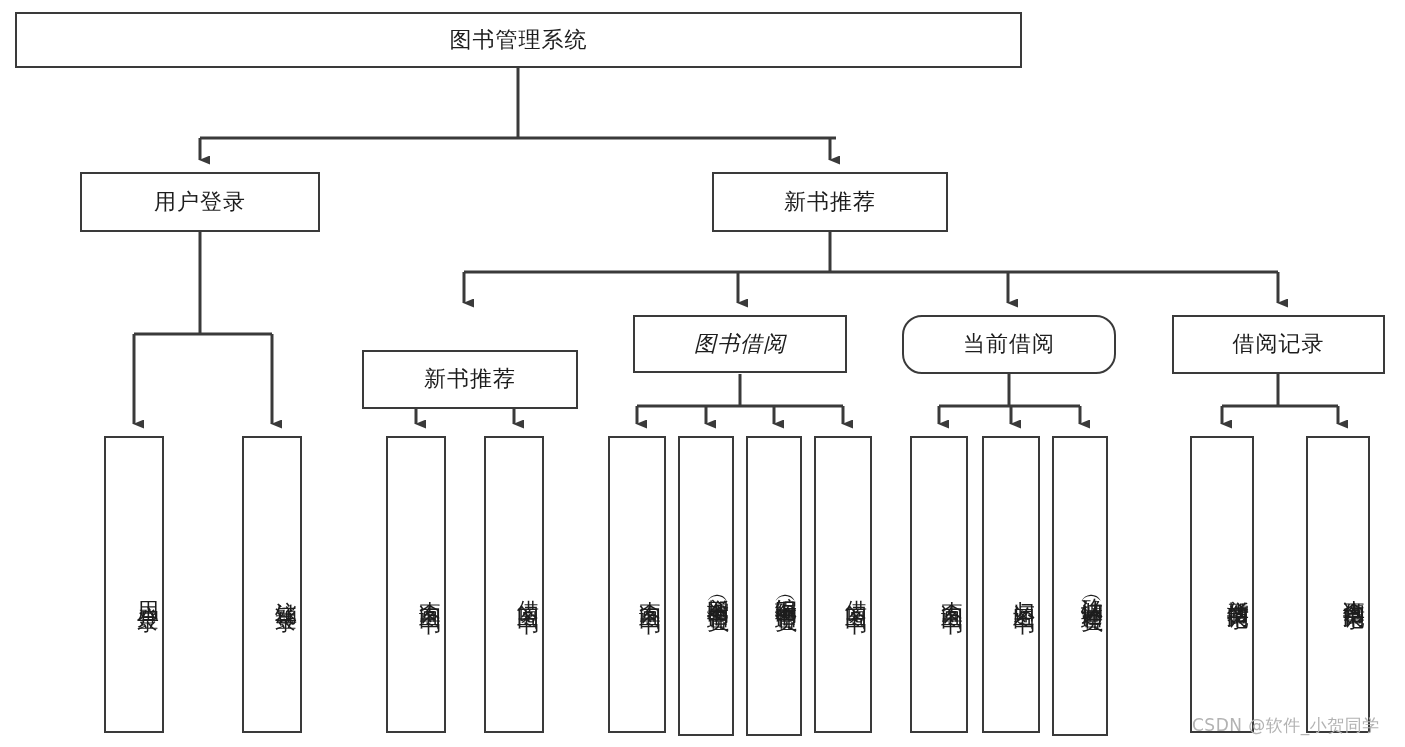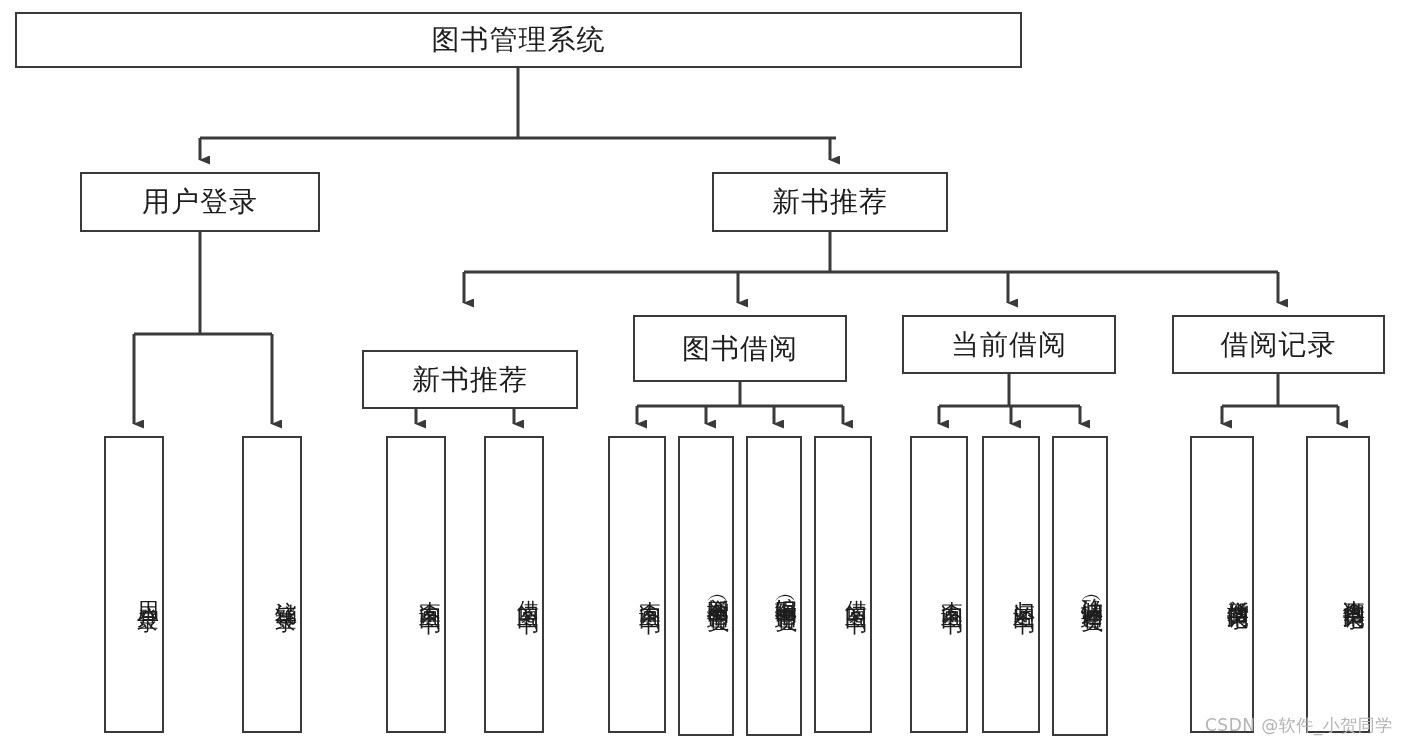--- a/index.html
+++ b/index.html
@@ -31,21 +31,21 @@
     box-sizing: border-box;
     border: 2px solid #3a3a3a;
     background: #ffffff;
     display: flex;
     align-items: center;
     justify-content: center;
     color: #1d1d1d;
     z-index: 2;
   }
   .node.horizontal {
-    font-size: 28px;
+    font-size: 22px;
     letter-spacing: 1px;
     line-height: 1.2;
   }
   .node.vertical {
     writing-mode: vertical-rl;
     text-orientation: upright;
     font-size: 22px;
     letter-spacing: 4px;
     align-items: flex-start;
     justify-content: center;
@@ -146,24 +146,24 @@
   <div class="node horizontal" style="left: 80px; top: 172px; width: 240px; height: 60px; border-color: rgb(58, 58, 58); background: rgb(255, 255, 255); color: rgb(29, 29, 29);">
     <span class="node-label">用户登录</span>
   </div>
   <div class="node horizontal" style="left: 712px; top: 172px; width: 236px; height: 60px; border-color: rgb(58, 58, 58); background: rgb(255, 255, 255); color: rgb(29, 29, 29);">
     <span class="node-label">新书推荐</span>
   </div>
 
   <div class="node horizontal" style="left: 362px; top: 315px; width: 216px; height: 59px; border-color: rgb(58, 58, 58); background: rgb(255, 255, 255); color: rgb(29, 29, 29); margin-top: 35px;">
     <span class="node-label">新书推荐</span>
   </div>
-  <div class="node horizontal" style="left: 633px; top: 315px; width: 214px; height: 67px; border-color: rgb(58, 58, 58); background: rgb(255, 255, 255); color: rgb(29, 29, 29);">
+  <div class="node horizontal" style="left: 633px; top: 315px; width: 214px; height: 58px; border-color: rgb(58, 58, 58); background: rgb(255, 255, 255); color: rgb(29, 29, 29); font-style: italic;">
     <span class="node-label">图书借阅</span>
   </div>
-  <div class="node horizontal" style="left: 902px; top: 315px; width: 214px; height: 59px; border-color: rgb(58, 58, 58); background: rgb(255, 255, 255); color: rgb(29, 29, 29);">
+  <div class="node horizontal" style="left: 902px; top: 315px; width: 214px; height: 59px; border-color: rgb(58, 58, 58); background: rgb(255, 255, 255); color: rgb(29, 29, 29); border-radius: 20px;">
     <span class="node-label">当前借阅</span>
   </div>
   <div class="node horizontal" style="left: 1172px; top: 315px; width: 213px; height: 59px; border-color: rgb(58, 58, 58); background: rgb(255, 255, 255); color: rgb(29, 29, 29);">
     <span class="node-label">借阅记录</span>
   </div>
 
   <div class="node vertical" style="left: 104px; top: 436px; width: 60px; height: 297px; border-color: rgb(58, 58, 58); background: rgb(255, 255, 255); color: rgb(29, 29, 29);">
     <span class="node-label">用户登录</span>
   </div>
   <div class="node vertical" style="left: 242px; top: 436px; width: 60px; height: 297px; border-color: rgb(58, 58, 58); background: rgb(255, 255, 255); color: rgb(29, 29, 29);">
@@ -200,15 +200,15 @@
     <span class="node-label">确认归还（管理员）</span>
   </div>
 
   <div class="node vertical tall-label" style="left: 1190px; top: 436px; width: 64px; height: 297px; border-color: rgb(58, 58, 58); background: rgb(255, 255, 255); color: rgb(29, 29, 29);">
     <span class="node-label">新增借阅记录</span>
   </div>
   <div class="node vertical tall-label" style="left: 1306px; top: 436px; width: 64px; height: 297px; border-color: rgb(58, 58, 58); background: rgb(255, 255, 255); color: rgb(29, 29, 29);">
     <span class="node-label">查询借阅记录</span>
   </div>
 
-  <div id="watermark" style="color: rgb(179, 179, 179); padding-left: 13px;">CSDN @软件_小贺同学</div>
+  <div id="watermark" style="color: rgb(179, 179, 179);">CSDN @软件_小贺同学</div>
 
 </div>
 
 </body></html>

